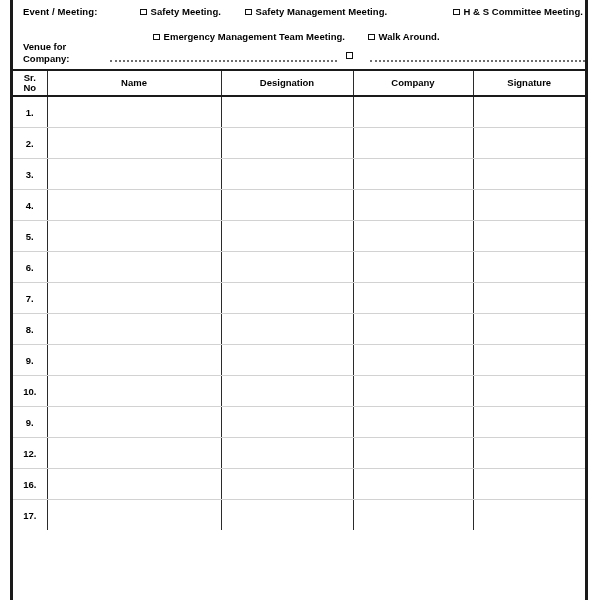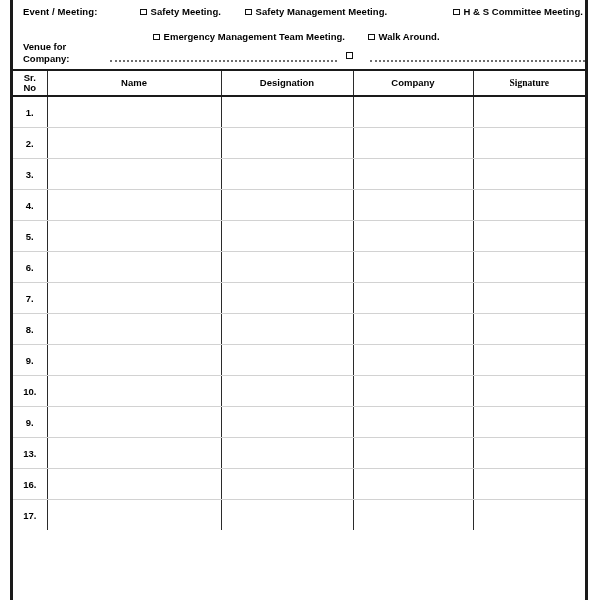--- a/index.html
+++ b/index.html
@@ -139,21 +139,21 @@
     font-size: 9.5px;
     font-weight: bold;
     text-align: center;
     vertical-align: middle;
     border-right: 1.6px solid #2b2b2b;
     border-bottom: 2px solid #1a1a1a;
     padding: 0;
     line-height: 10.5px;
     background: #ffffff;
   }
-  table.attendance th:last-child { border-right: none; font-family: Liberation Serif, serif; }
+  table.attendance th:last-child { border-right: none; }
   table.attendance th.sr-head { line-height: 10.5px; }
 
   table.attendance td {
     height: 30px;
     border-right: 1.6px solid #2b2b2b;
     border-bottom: 1px solid #d2d2d2;
     padding: 0;
     background: #ffffff;
   }
   table.attendance td:last-child { border-right: none; }
@@ -303,21 +303,21 @@
             <td></td>
           </tr>
           <tr>
             <td class="sr-cell">9.</td>
             <td></td>
             <td></td>
             <td></td>
             <td></td>
           </tr>
           <tr>
-            <td class="sr-cell">13.</td>
+            <td class="sr-cell">12.</td>
             <td></td>
             <td></td>
             <td></td>
             <td></td>
           </tr>
           <tr>
             <td class="sr-cell">16.</td>
             <td></td>
             <td></td>
             <td></td>

